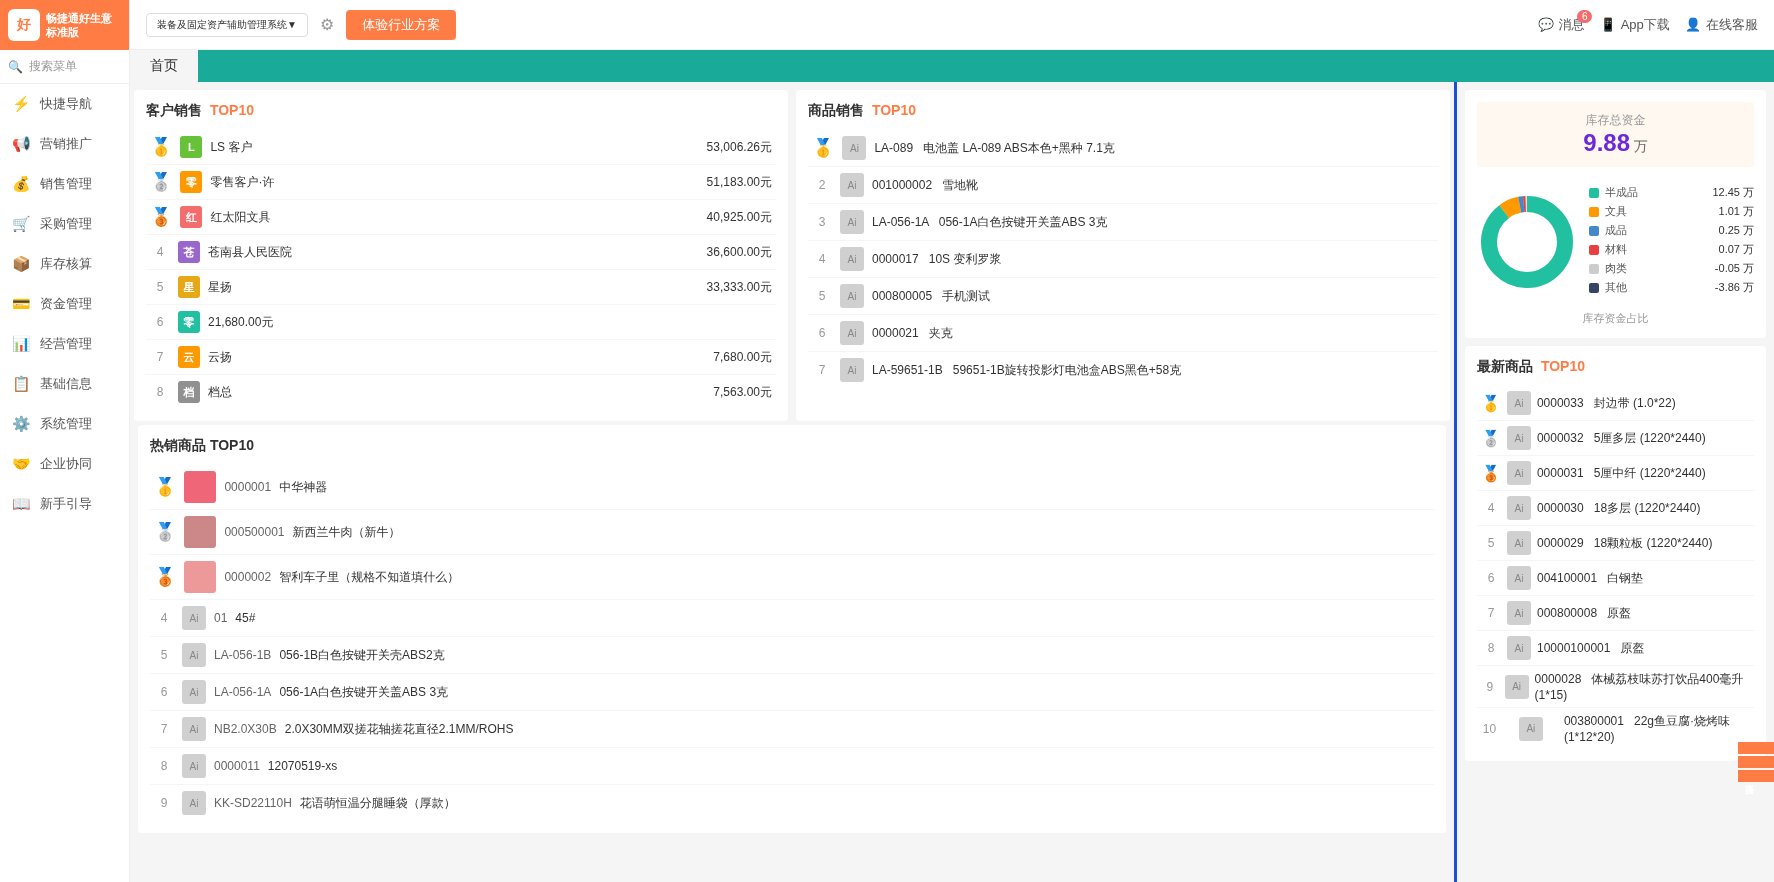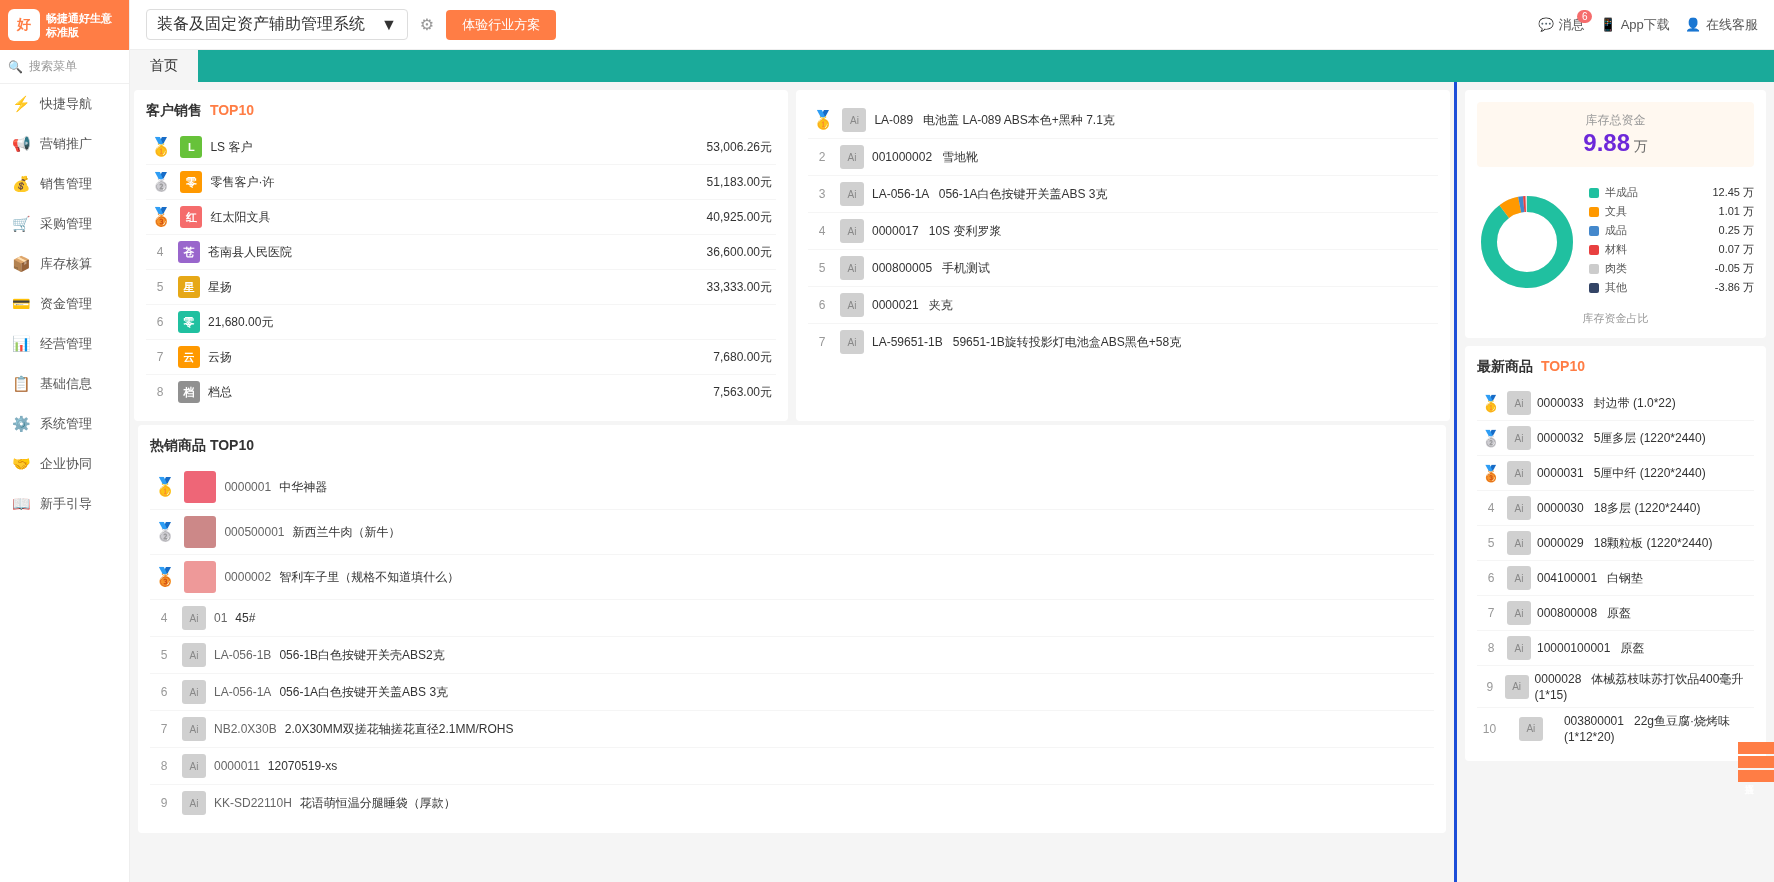--- a/index.html
+++ b/index.html
@@ -59,23 +59,23 @@
     
     .topbar {
       height: 50px;
       background: #fff;
       border-bottom: 1px solid #eee;
       display: flex; align-items: center;
       padding: 0 16px;
       gap: 12px;
     }
     .topbar-system-select {
-      display: flex; align-items: center; gap: 16px;
+      display: flex; align-items: center; gap: 0;
       border: 1px solid #ddd; border-radius: 4px;
-      padding: 4px 10px; font-size: 16px; cursor: pointer;
+      padding: 4px 10px; font-size: 10px; cursor: pointer;
     }
     .topbar-gear { color: #999; cursor: pointer; font-size: 16px; }
     .topbar-btn {
       background: #ff7d45; color: #fff;
       border: none; border-radius: 4px;
       padding: 6px 16px; font-size: 13px;
       cursor: pointer;
     }
     .topbar-right { margin-left: auto; display: flex; align-items: center; gap: 16px; }
     .topbar-right-item { display: flex; align-items: center; gap: 4px; color: #555; font-size: 13px; cursor: pointer; position: relative; }
@@ -400,20 +400,23 @@
               <div class="list-row">
                 <span class="rank-num">8</span>
                 <div class="avatar-box av-grey">档</div>
                 <span class="rank-name">档总</span>
                 <span class="rank-value">7,563.00元</span>
               </div>
             </div>
           </div>
 
           <div style="flex:1; background:#fff; border-radius:4px; padding:12px; margin-left:4px;">
+            <div class="section-title">
+              商品销售 <span>TOP10</span>
+            </div>
             <div>
               <div class="list-row">
                 <span style="font-size:18px;">🥇</span>
                 <div class="gray-img-box">Ai</div>
                 <span class="rank-name">LA-089 &nbsp; 电池盖 LA-089 ABS本色+黑种 7.1克</span>
               </div>
               <div class="list-row">
                 <span class="rank-num">2</span>
                 <div class="gray-img-box">Ai</div>
                 <span class="rank-name">001000002 &nbsp; 雪地靴</span>

